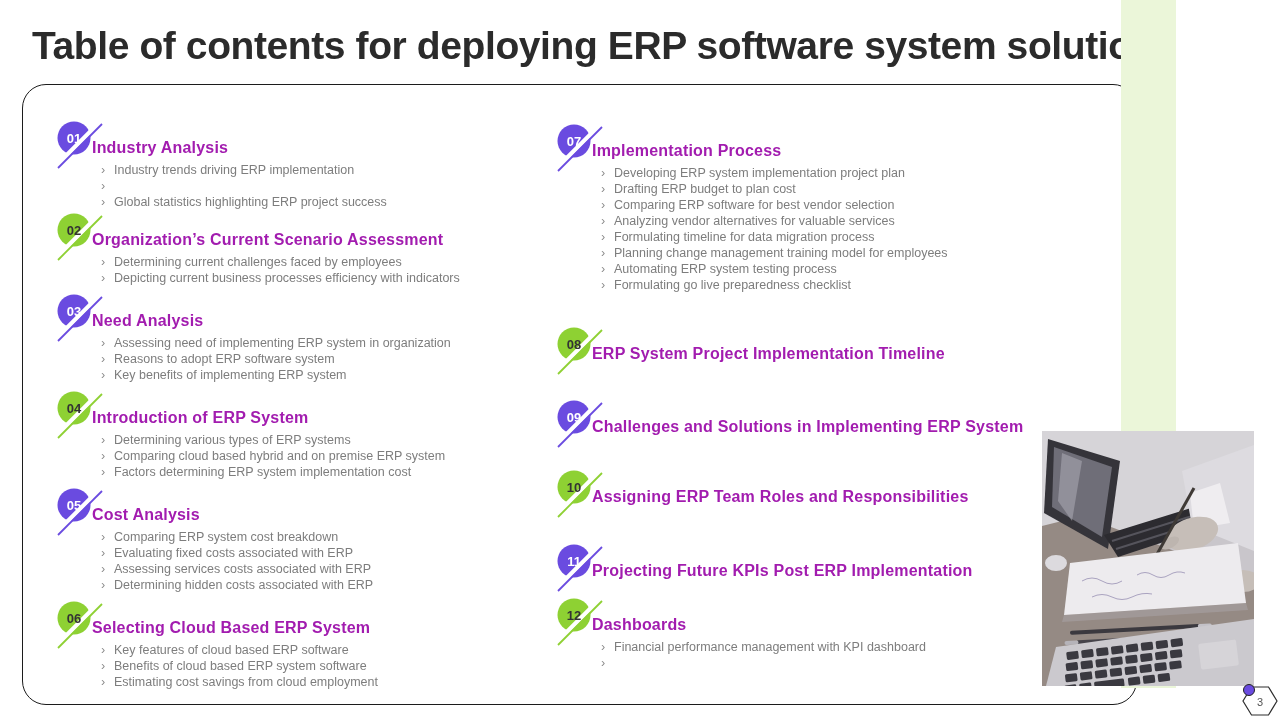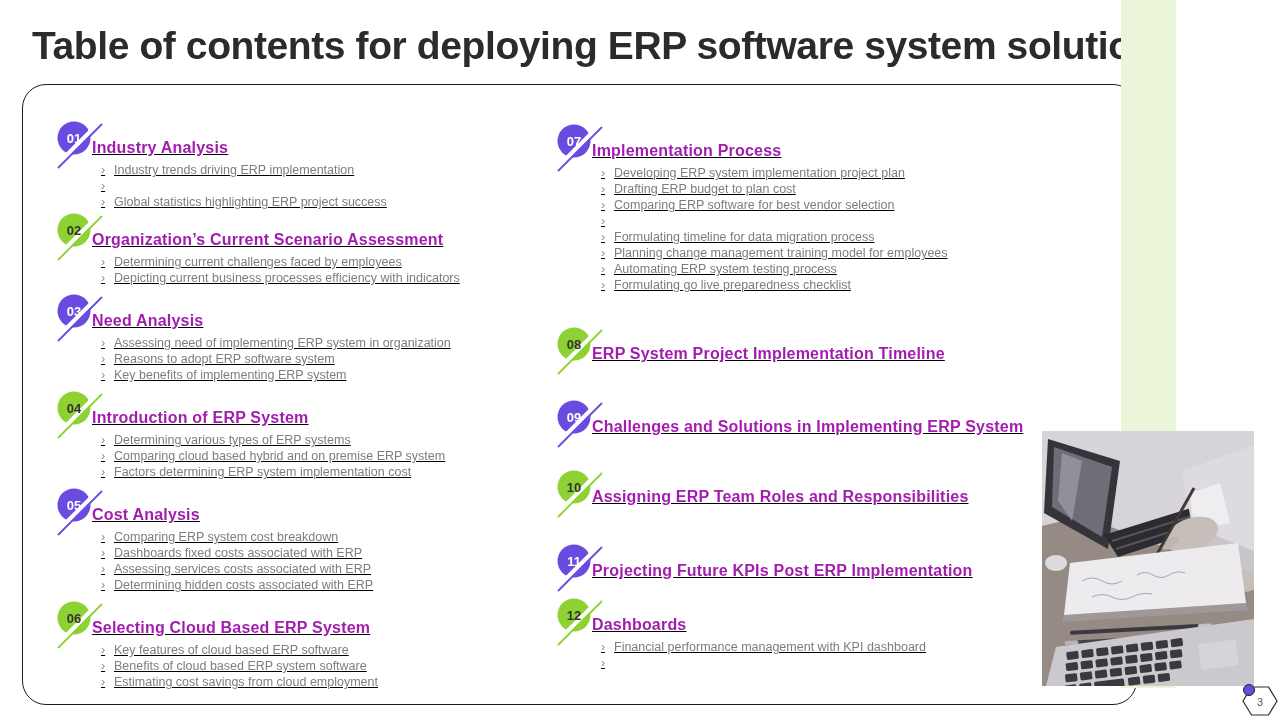--- a/index.html
+++ b/index.html
@@ -5,21 +5,21 @@
   html,body{margin:0;padding:0;background:#ffffff;}
   body{width:1280px;height:720px;overflow:hidden;position:relative;
        font-family:"Liberation Sans",sans-serif;}
   .slide{position:absolute;inset:0;background:#ffffff;}
   .title{position:absolute;left:32px;top:24px;margin:0;font-size:39px;font-weight:800;
          color:#2b2b2b;letter-spacing:-0.4px;white-space:nowrap;text-align:center;}
   .box{position:absolute;left:22px;top:84px;width:1113px;height:619px;
        border:1.6px solid #1c1c1c;border-radius:24px;background:transparent;}
   .strip{position:absolute;left:1121px;top:0;width:55px;height:688px;background:#ebf6d9;}
   .photo{position:absolute;left:1042px;top:431px;width:212px;height:255px;}
-  .toc-item{position:absolute;width:505px;text-decoration:underline;}
+  .toc-item{position:absolute;width:505px;}
   .badge{position:absolute;left:0;top:0;}
   .content{margin-left:37px;padding-top:18px;}
   .heading{font-size:16px;font-weight:700;color:#a21caf;letter-spacing:.2px;line-height:18px;}
   .bullets{margin:5px 0 0 0;padding:0;list-style:none;}
   .bullets li{display:flex;font-size:12.5px;color:#7d7d7d;line-height:16px;}
   .marker{flex:0 0 22px;width:22px;text-align:center;color:#8a8a8a;}
   .pagebadge{position:absolute;left:1222px;top:682px;}
 </style>
 </head>
 <body>
@@ -136,21 +136,21 @@
         </svg>
         <div class="content">
           <div class="heading">Cost Analysis</div>
           <ul class="bullets">
             <li>
               <span class="marker">›</span>
               <span class="btext">Comparing ERP system cost breakdown</span>
             </li>
             <li>
               <span class="marker">›</span>
-              <span class="btext">Dashboards fixed costs associated with ERP</span>
+              <span class="btext">Evaluating fixed costs associated with ERP</span>
             </li>
             <li>
               <span class="marker">›</span>
               <span class="btext">Assessing services costs associated with ERP</span>
             </li>
             <li>
               <span class="marker">›</span>
               <span class="btext">Determining hidden costs associated with ERP</span>
             </li>
           </ul>
@@ -200,20 +200,21 @@
             <li>
               <span class="marker">›</span>
               <span class="btext">Drafting ERP budget to plan cost</span>
             </li>
             <li>
               <span class="marker">›</span>
               <span class="btext">Comparing ERP software for best vendor selection</span>
             </li>
             <li>
               <span class="marker">›</span>
+              <span class="btext">Analyzing vendor alternatives for valuable services</span>
             </li>
             <li>
               <span class="marker">›</span>
               <span class="btext">Formulating timeline for data migration process</span>
             </li>
             <li>
               <span class="marker">›</span>
               <span class="btext">Planning change management training model for employees</span>
             </li>
             <li>

